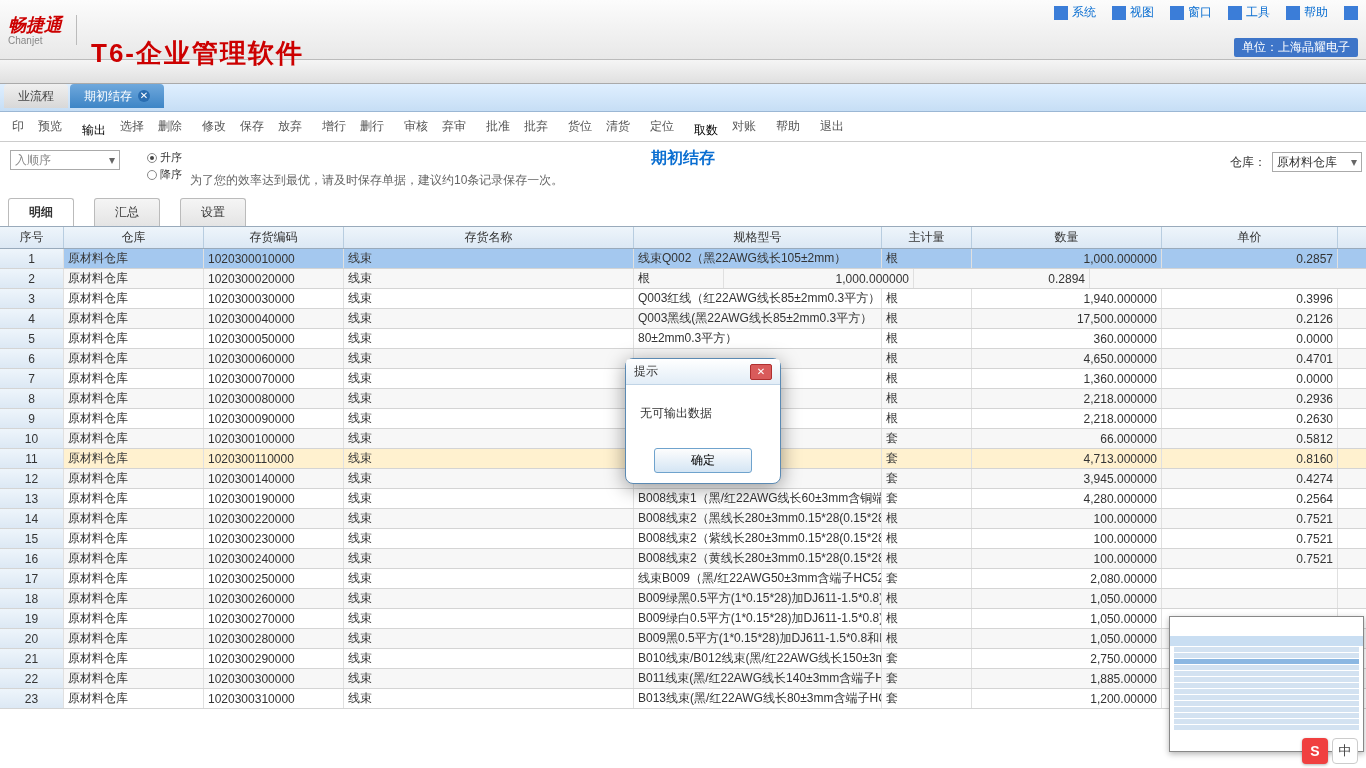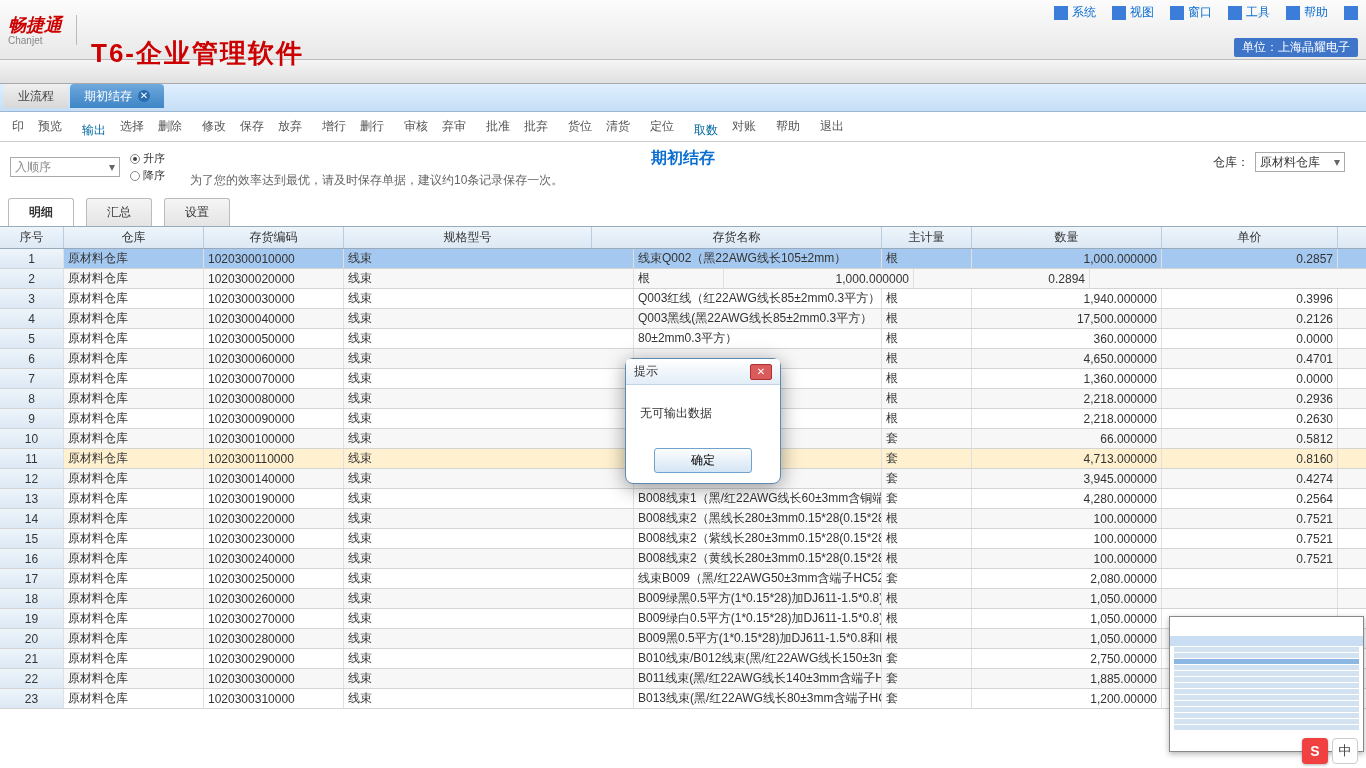--- a/index.html
+++ b/index.html
@@ -14,33 +14,33 @@
 .top-menu-item{display:flex;align-items:center;gap:4px;color:#0a6ed1;font-size:12px;cursor:pointer;}
 .top-menu-item .ico{width:14px;height:14px;display:inline-block;}
 .unit-bar{position:absolute;right:8px;top:38px;color:#fff;font-size:12px;background:#3e75c8;padding:1px 8px;border-radius:2px;}
 .sub-header{height:24px;background:linear-gradient(#f5f5f5,#e0e0e0);border-bottom:1px solid #aaa;}
 .tabs-bar{height:28px;background:linear-gradient(#dfefff,#c6def5);border-bottom:1px solid #9bb7d4;display:flex;align-items:flex-start;padding-left:4px;}
 .tab{height:24px;padding:0 14px;display:flex;align-items:center;gap:6px;font-size:12px;background:linear-gradient(#6fa8dc,#3d85c6);color:#fff;border-radius:4px 4px 0 0;margin-right:2px;cursor:pointer;}
 .tab.inactive{background:linear-gradient(#f0f0f0,#d8d8d8);color:#444;}
 .tab .close{width:12px;height:12px;border-radius:50%;background:#296db1;display:flex;align-items:center;justify-content:center;color:#fff;font-size:10px;line-height:1;}
 .toolbar{height:30px;border-bottom:1px solid #ccc;display:flex;align-items:center;padding:0 8px;gap:6px;background:#fff;}
 .tb-btn{color:#555;font-size:12px;padding:2px 4px;cursor:pointer;}
-.tb-btn.primary{color:#0369a1;margin-top:8px;}
+.tb-btn.primary{color:#000000;margin-top:8px;}
 .tb-sep{color:#ccc;}
-.filter-bar{height:50px;display:flex;align-items:center;padding:8px 10px;gap:10px;position:relative;}
+.filter-bar{height:50px;display:flex;padding:8px 10px;gap:27px;position:relative;}
 .dropdown{border:1px solid #aaa;height:20px;width:110px;display:flex;align-items:center;padding:0 4px;background:#fff;font-size:12px;color:#888;}
 .dropdown::after{content:"▾";margin-left:auto;color:#666;}
 .radio-grp{display:flex;flex-direction:column;gap:2px;font-size:11px;}
 .radio-grp label{display:flex;align-items:center;gap:3px;cursor:pointer;}
 .radio-dot{width:10px;height:10px;border:1px solid #888;border-radius:50%;display:inline-block;position:relative;}
 .radio-dot.checked::after{content:"";width:4px;height:4px;background:#444;border-radius:50%;position:absolute;top:2px;left:2px;}
 .hint-text{color:#666;font-size:12px;position:absolute;left:190px;top:30px;}
 .page-title{color:#0a6ed1;font-size:16px;font-weight:bold;position:absolute;left:50%;transform:translateX(-50%);top:6px;}
-.warehouse-sel{position:absolute;right:21px;top:10px;display:flex;align-items:center;gap:6px;}
-.inner-tabs{display:flex;gap:12px;padding:6px 8px 0 8px;}
+.warehouse-sel{position:absolute;right:4px;top:10px;display:flex;align-items:center;gap:6px;}
+.inner-tabs{display:flex;gap:20px;padding:6px 8px 0 8px;}
 .inner-tab{padding:5px 20px;border:1px solid #bbb;border-bottom:none;background:linear-gradient(#f5f5f5,#e4e4e4);font-size:12px;cursor:pointer;border-radius:3px 3px 0 0;}
 .inner-tab.active{background:#fff;font-weight:bold;}
 .grid{border-top:1px solid #9ab;}
 .grid-head{display:flex;background:linear-gradient(#eef5fb,#dce8f4);border-bottom:1px solid #9ab;height:22px;}
 .grid-head .cell{border-right:1px solid #b8cde0;display:flex;align-items:center;justify-content:center;font-size:12px;color:#333;}
 .grid-body{max-height:480px;overflow-y:auto;}
 .row{display:flex;height:20px;border-bottom:1px solid #d4d4d4;}
 .row .cell{border-right:1px solid #e0e0e0;padding:0 4px;font-size:12px;display:flex;align-items:center;overflow:hidden;white-space:nowrap;}
 .row:nth-child(odd){background:#fff;}
 .row:nth-child(even){background:#f7f7f7;}
@@ -178,22 +178,22 @@
   <div class="inner-tab active">明细</div>
   <div class="inner-tab">汇总</div>
   <div class="inner-tab">设置</div>
 </div>
 
 <div class="grid">
   <div class="grid-head">
     <div class="cell c-seq">序号</div>
     <div class="cell c-wh">仓库</div>
     <div class="cell c-code">存货编码</div>
+    <div class="cell c-name">存货名称</div>
     <div class="cell c-spec">规格型号</div>
-    <div class="cell c-name">存货名称</div>
     <div class="cell c-unit">主计量</div>
     <div class="cell c-qty">数量</div>
     <div class="cell c-price">单价</div>
   </div>
   <div class="grid-body" id="grid-body">
       <div class="row sel">
         <div class="cell c-seq">1</div>
         <div class="cell c-wh">原材料仓库</div>
         <div class="cell c-code">1020300010000</div>
         <div class="cell c-name">线束</div>

